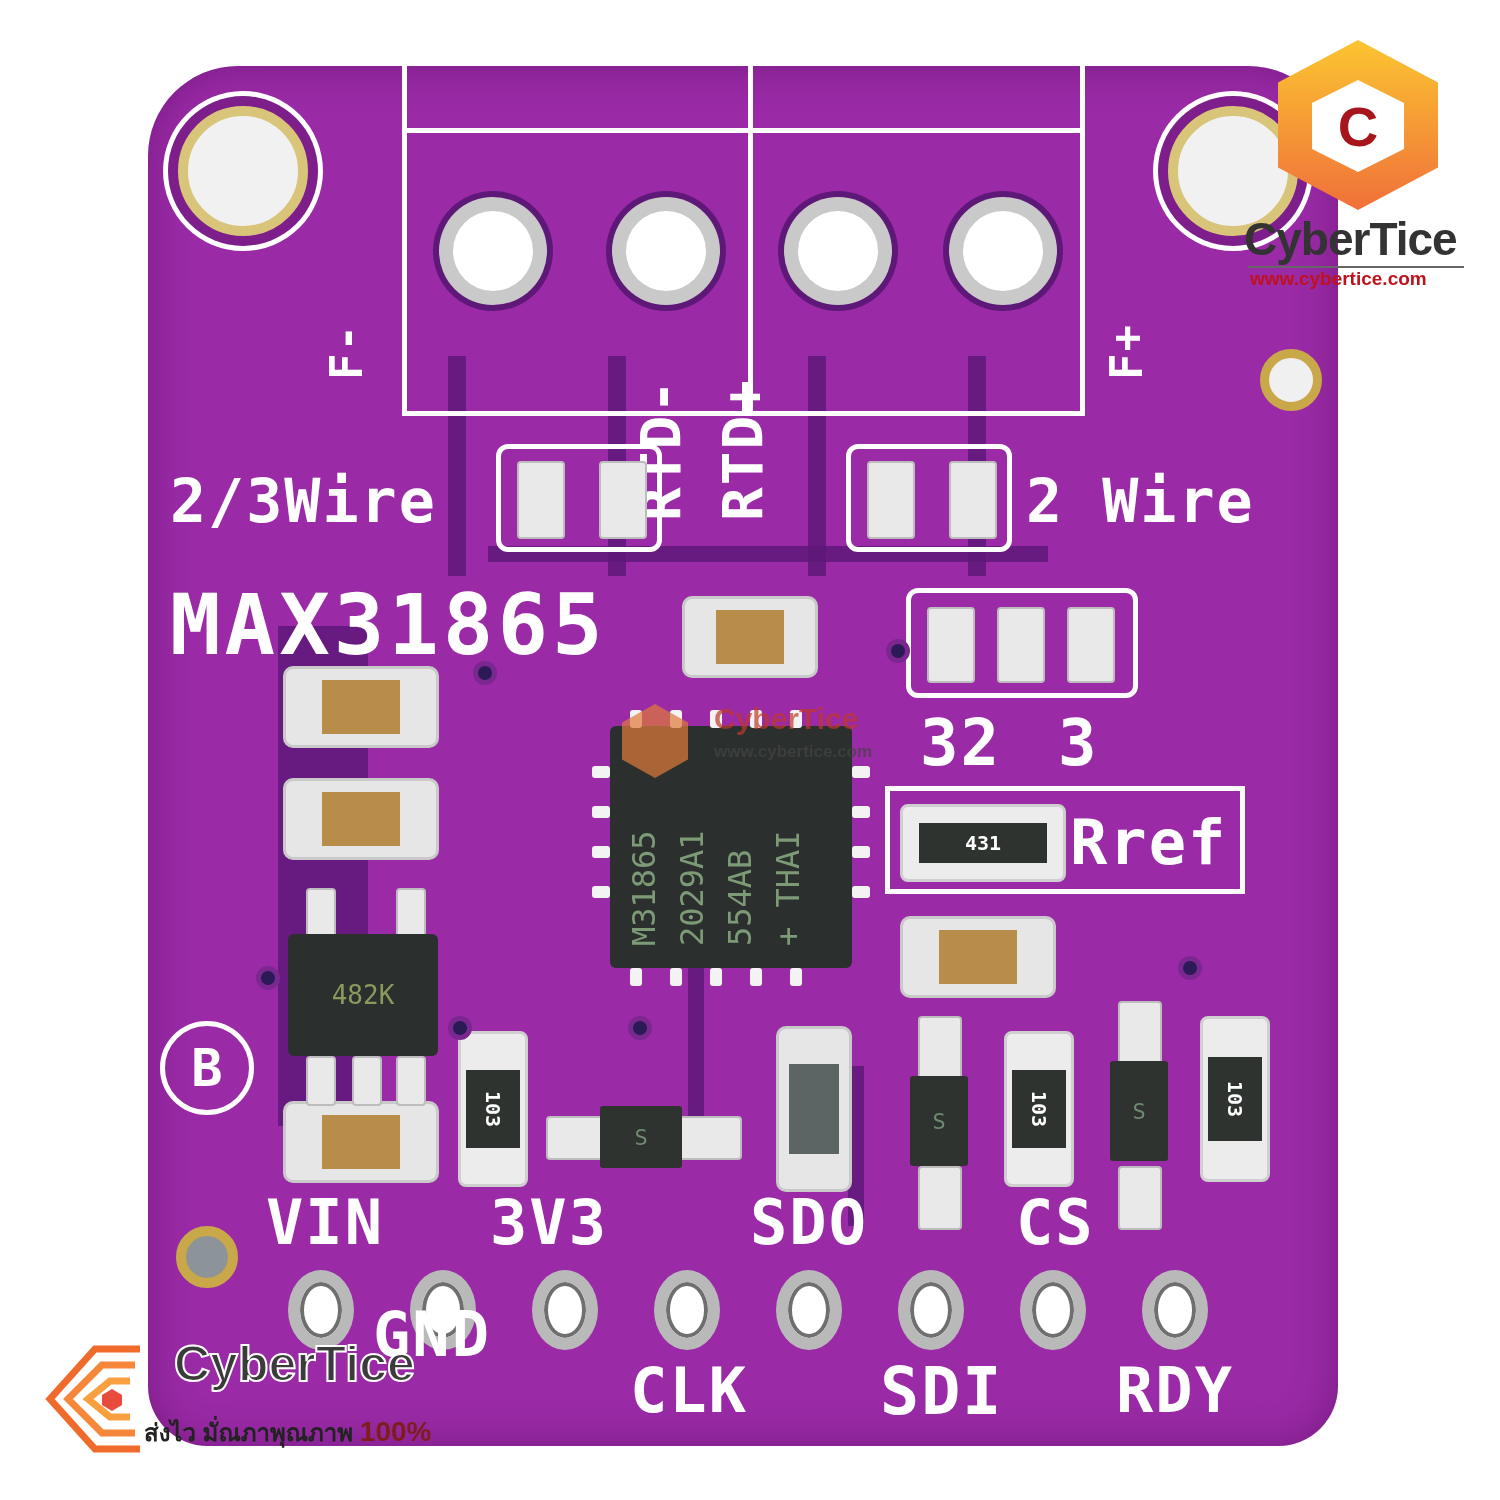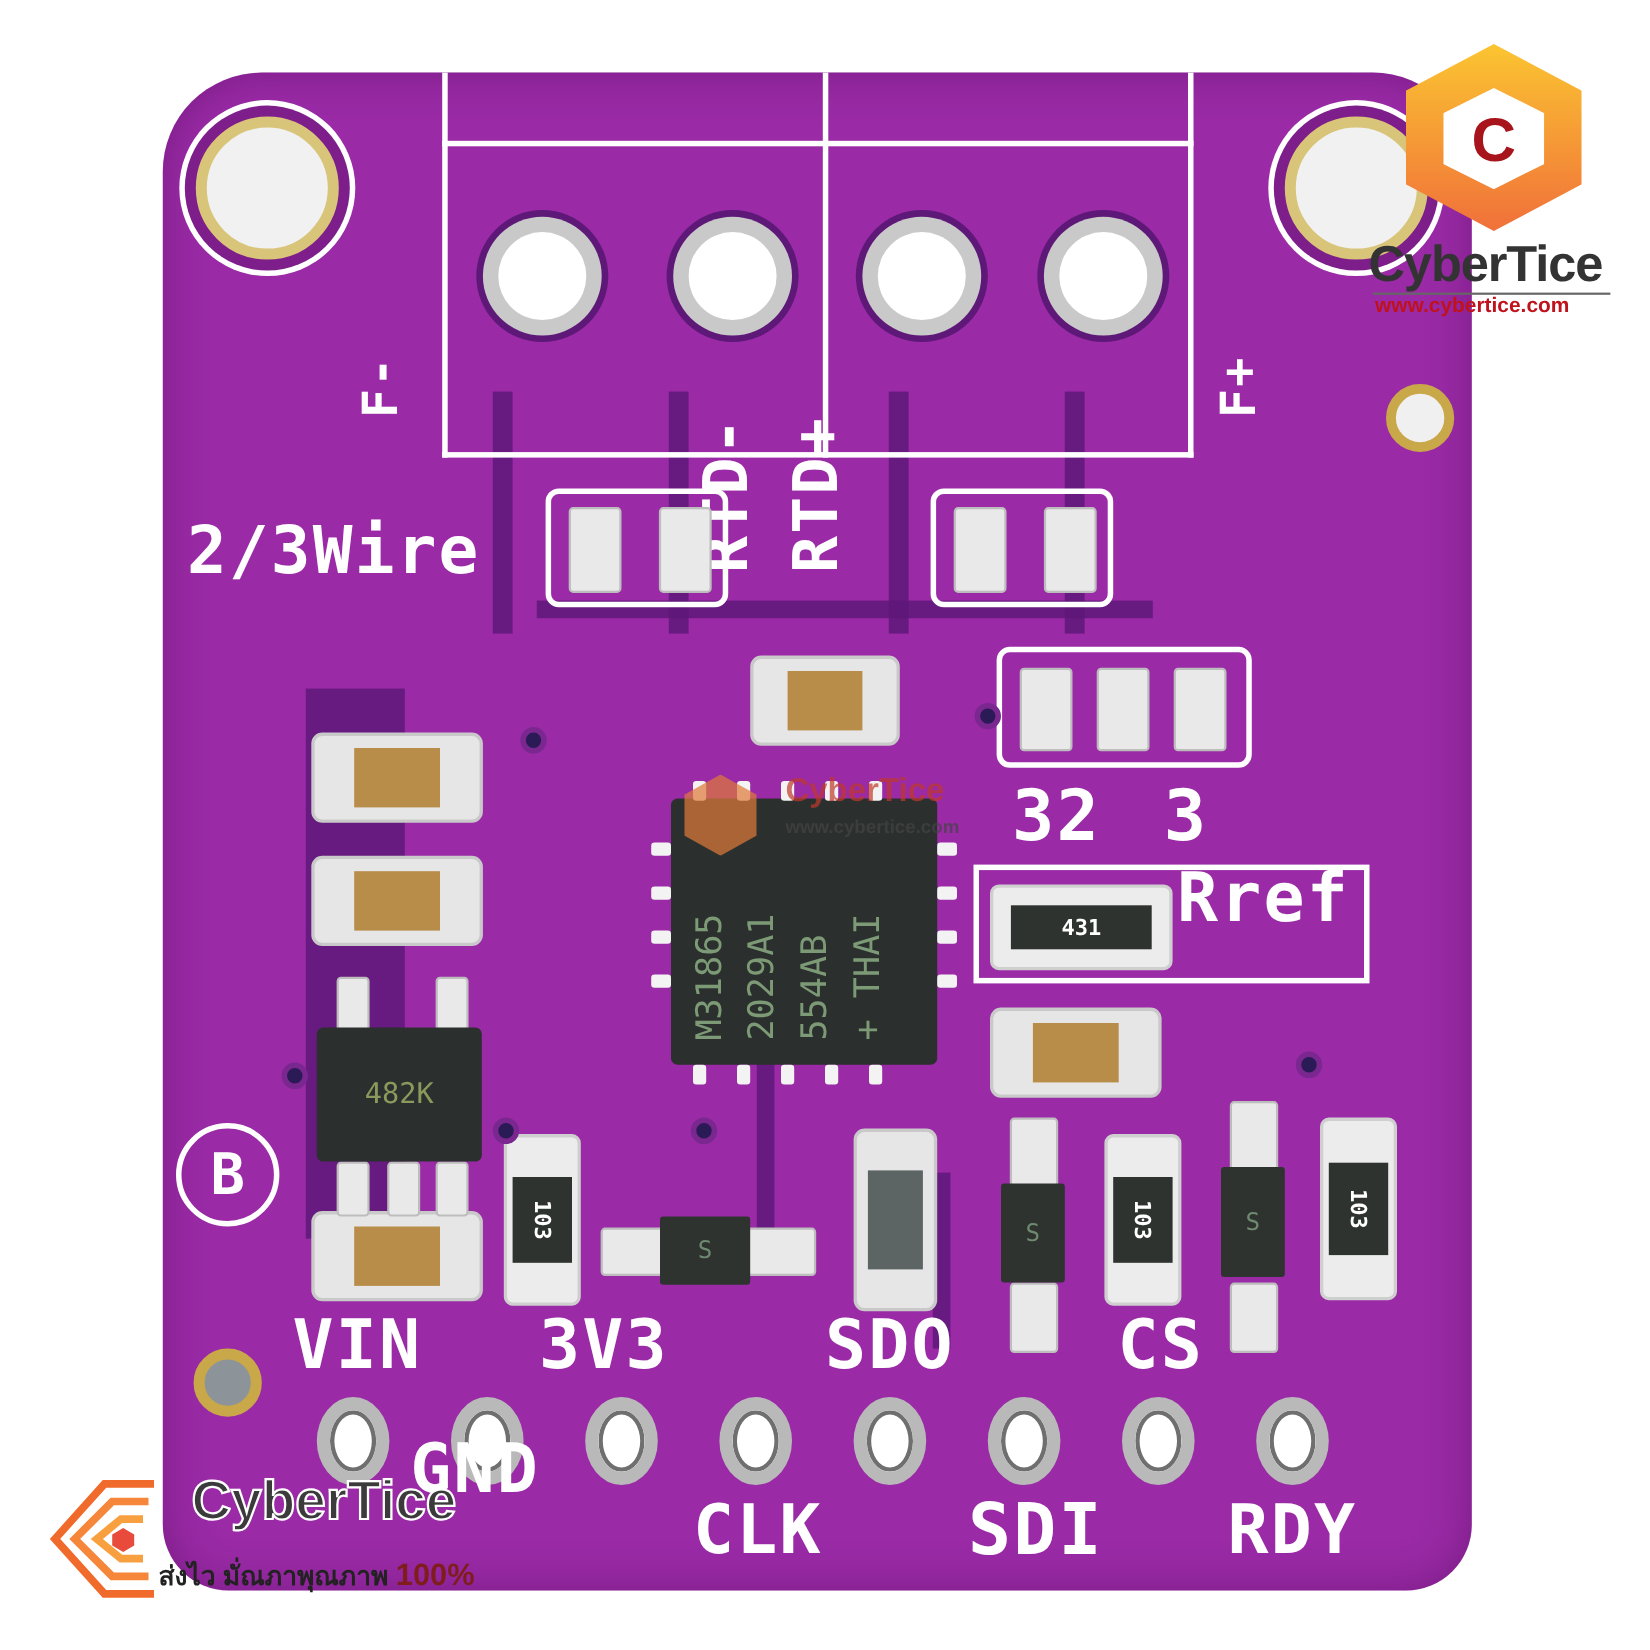--- a/index.html
+++ b/index.html
@@ -63,21 +63,23 @@
 
   <div class="silk" style="left:22px;top:400px;font-size:60px;">2/3Wire</div>
   <div class="silkbox" style="left:348px;top:378px;width:166px;height:108px;border-radius:12px;">
     <div class="smdpad" style="left:16px;top:12px;width:44px;height:74px;"></div>
     <div class="smdpad" style="left:98px;top:12px;width:44px;height:74px;"></div>
   </div>
   <div class="silkbox" style="left:698px;top:378px;width:166px;height:108px;border-radius:12px;">
     <div class="smdpad" style="left:16px;top:12px;width:44px;height:74px;"></div>
     <div class="smdpad" style="left:98px;top:12px;width:44px;height:74px;"></div>
   </div>
-
+  <div class="silk" style="left:878px;top:400px;font-size:60px;">2 Wire</div>
+
+  <div class="silk" style="left:22px;top:510px;font-size:84px;letter-spacing:4px;">MAX31865</div>
 
   <div class="silkbox" style="left:758px;top:522px;width:232px;height:110px;border-radius:12px;">
     <div class="smdpad" style="left:16px;top:14px;width:44px;height:72px;"></div>
     <div class="smdpad" style="left:86px;top:14px;width:44px;height:72px;"></div>
     <div class="smdpad" style="left:156px;top:14px;width:44px;height:72px;"></div>
   </div>
   <div class="silk" style="left:772px;top:640px;font-size:64px;">32</div>
   <div class="silk" style="left:910px;top:640px;font-size:64px;">3</div>
 
   <div class="cap" style="left:534px;top:530px;width:130px;height:76px;">
@@ -96,21 +98,21 @@
       <div class="body"></div>
     </div>
   <div class="cap" style="left:628px;top:960px;width:70px;height:160px;">
       <div class="body" style="left:14%;right:14%;top:22%;bottom:22%;background:#5c6464;"></div>
     </div>
 
   <div class="silkbox" style="left:737px;top:720px;width:360px;height:108px;"></div>
   <div class="res" style="left:752px;top:738px;width:160px;height:72px;">
       <div class="body">431</div>
     </div>
-  <div class="silk" style="left:922px;top:713px;font-size:62px;">Rref</div>
+  <div class="silk" style="left:922px;top:740px;font-size:62px;">Rref</div>
 
   <div class="ic" style="left:462px;top:660px;width:242px;height:242px;">
     <div class="abs" style="left:10px;top:40px;transform:rotate(-90deg);transform-origin:0 0;color:#7d9a76;font-size:32px;line-height:48px;top:220px;white-space:nowrap;">
       <div>M31865</div>
       <div>2029A1</div>
       <div>554AB</div>
       <div>+ THAI</div>
     </div>
   </div>
 

